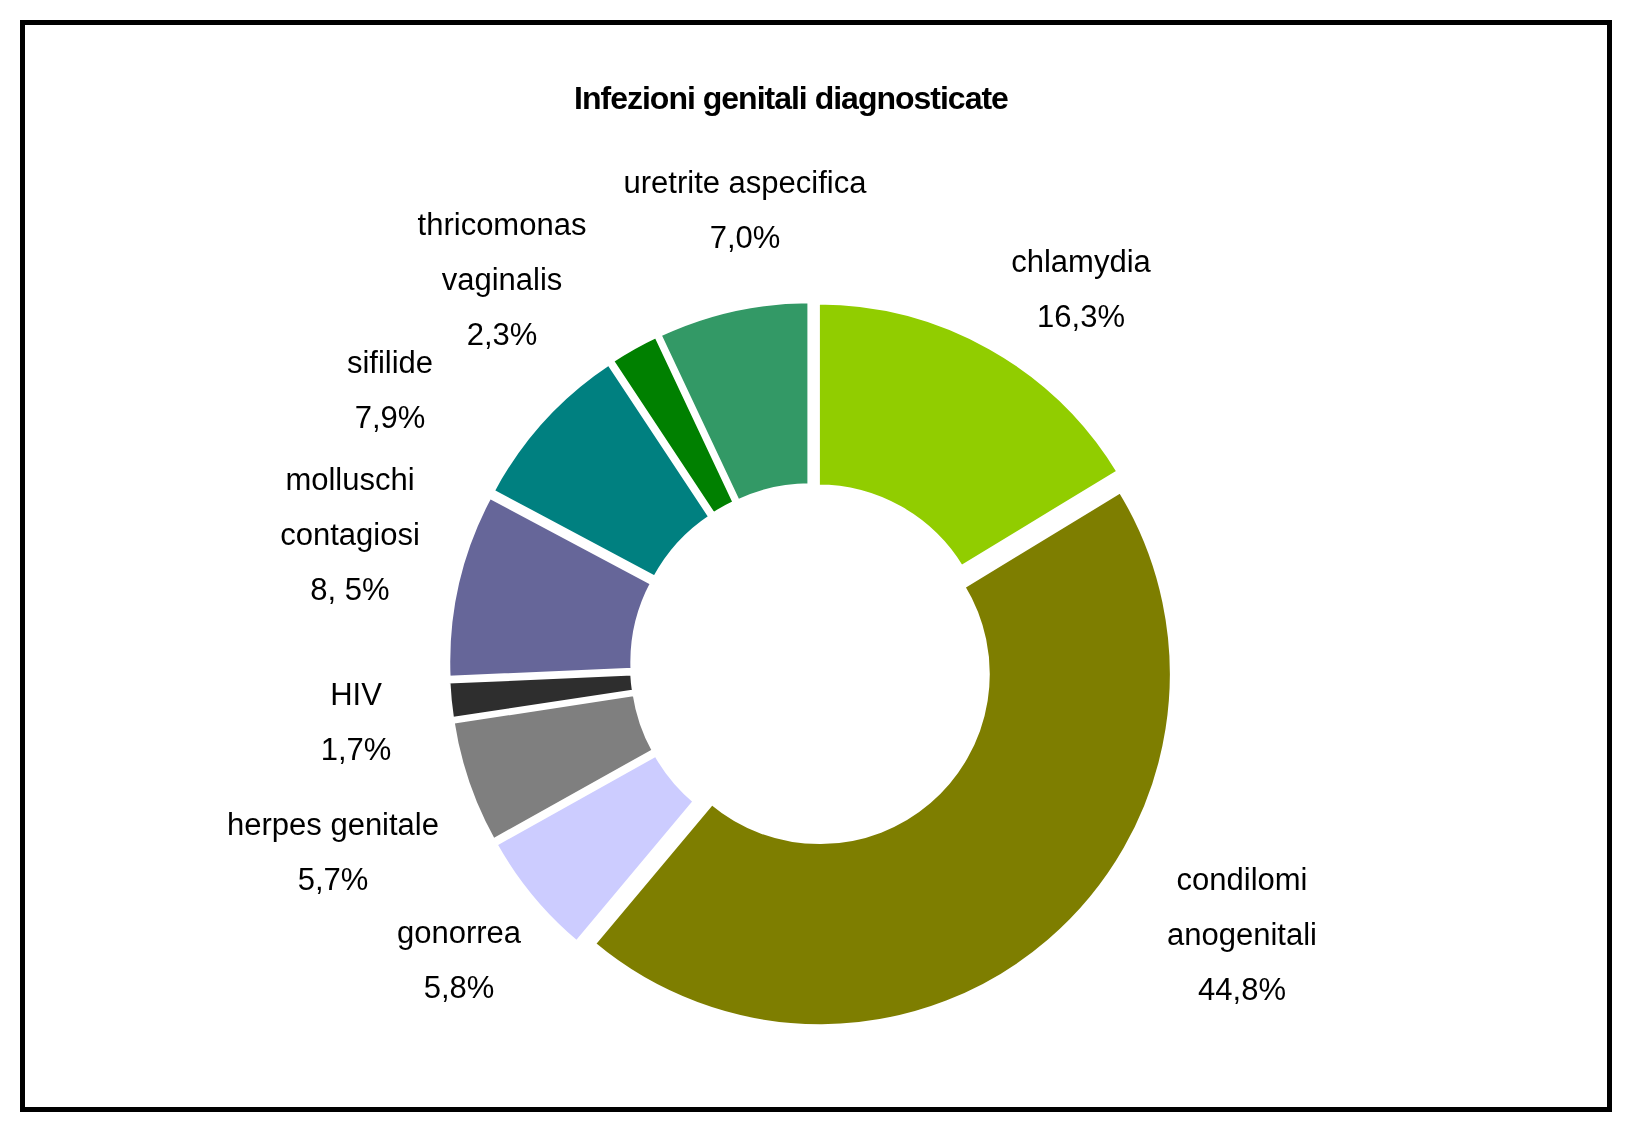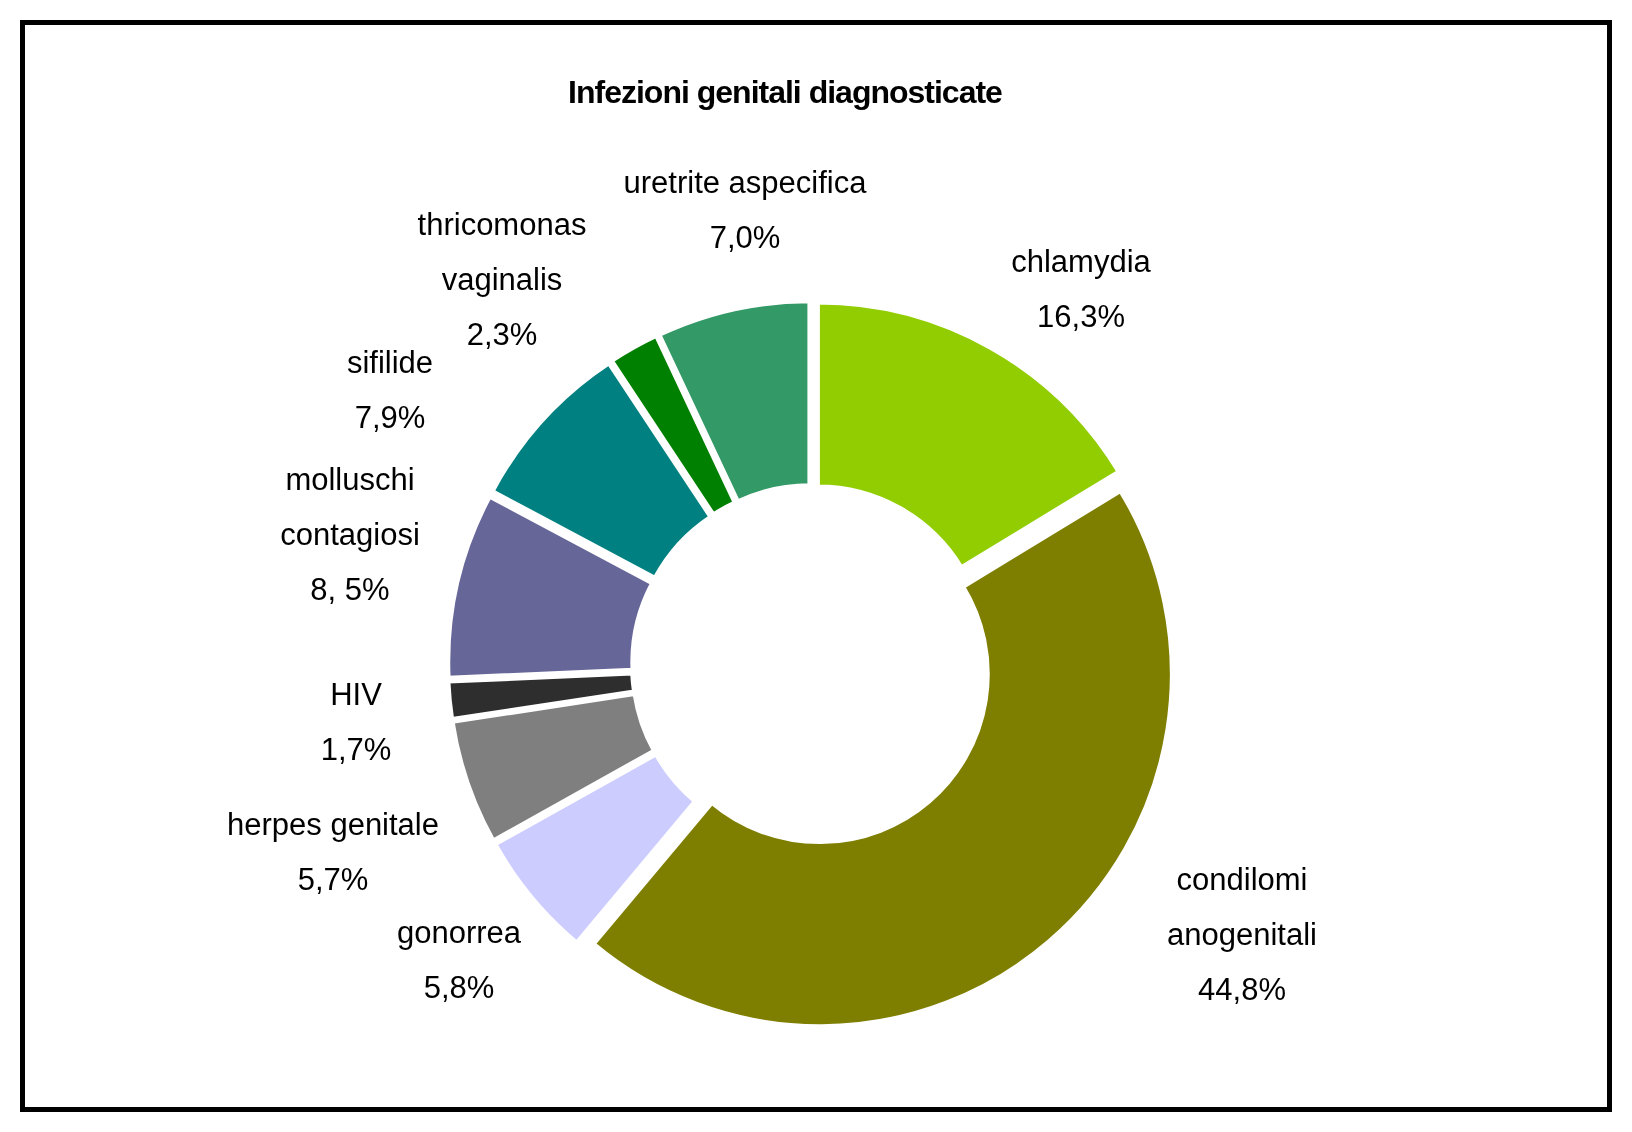--- a/index.html
+++ b/index.html
@@ -22,21 +22,21 @@
     right: 20px;
     bottom: 20px;
     border: 5px solid #000000;
     background: #ffffff;
   }
   .chart-title {
     position: absolute;
     left: 273px;
     top: 62px;
     width: 1000px;
-    margin: 12px;
+    margin: 18px;
     text-align: center;
     font-size: 32px;
     font-weight: 700;
     letter-spacing: -1px;
     color: #000000;
   }
   svg.donut {
     position: absolute;
     left: 0;
     top: 0;

